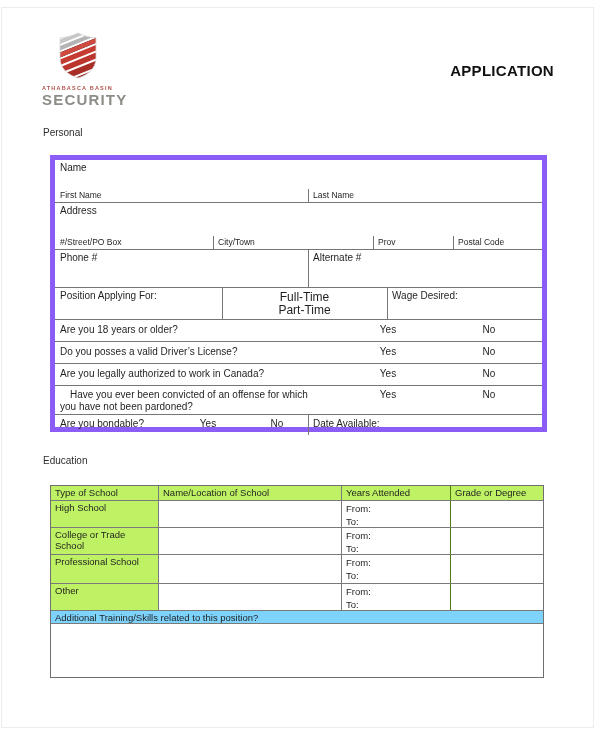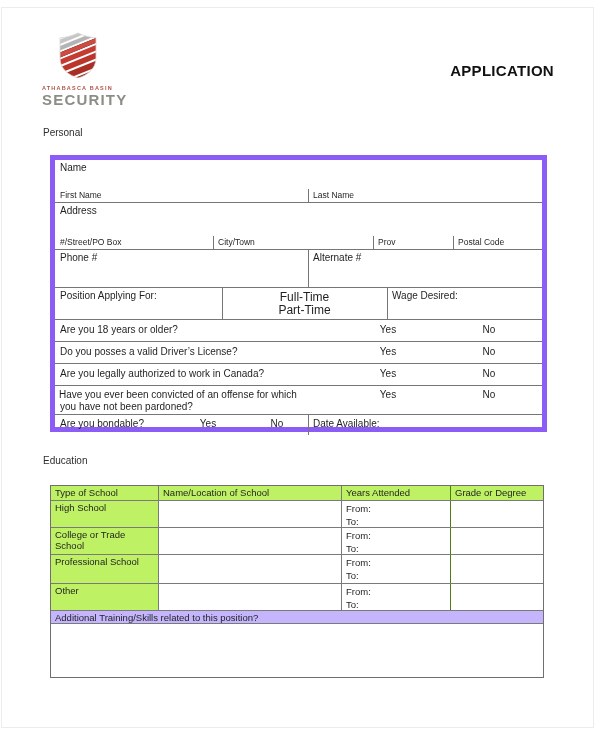--- a/index.html
+++ b/index.html
@@ -36,21 +36,21 @@
   .r-q2{top:182px;height:22px;}
   .r-q3{top:204px;height:22px;}
   .r-q4{top:226px;height:29px;}
   .r-bond{top:255px;height:20px;border-bottom:none;}
 
   .cell-label{position:absolute;left:5px;top:2px;}
   .sub{position:absolute;bottom:2px;font-size:8.5px;color:#262626;white-space:nowrap;}
   .tick{position:absolute;bottom:0;width:1px;height:13px;background:#767676;}
   .vline{position:absolute;top:0;bottom:0;width:1px;background:#767676;}
   .qtext{position:absolute;left:5px;top:4px;white-space:nowrap;}
-  .qtext2a{position:absolute;left:4px;top:3px;white-space:nowrap;}
+  .qtext2a{position:absolute;left:15px;top:3px;white-space:nowrap;}
   .qtext2b{position:absolute;left:5px;top:15px;white-space:nowrap;}
   .yn{position:absolute;top:4px;width:40px;text-align:center;}
   .yn-yes{left:313px;}
   .yn-no{left:414px;}
   .r-q4 .yn{top:3px;}
   .opt{position:absolute;left:167px;width:165px;text-align:center;font-size:12px;}
   .opt-full{top:2px;}
   .opt-part{top:15px;}
   .wage-label{position:absolute;left:337px;top:2px;}
   .bond-label{position:absolute;left:5px;top:3px;}
@@ -72,21 +72,21 @@
   .e-add{top:125px;height:13px;}
   .e-empty{top:138px;height:53px;border-bottom:none;}
   .ecell{position:absolute;top:0;bottom:0;box-sizing:border-box;padding:1px 4px;overflow:hidden;}
   .c1{left:0;width:108px;border-right:1px solid #7a7a7a;}
   .c2{left:108px;width:183px;border-right:1px solid #7a7a7a;}
   .c3{left:291px;width:109px;border-right:1px solid #4d7c0f;}
   .c4{left:400px;width:92px;}
   .shade{background:#bef264;}
   .fromto span{display:block;line-height:13px;}
   .add-cell{position:absolute;left:0;right:0;top:0;bottom:0;box-sizing:border-box;
-            padding:1px 4px;background:#c4b5fd;}
+            padding:1px 4px;background:#7dd3fc;}
 </style>
 </head>
 <body>
 
 <div class="page">
   <div class="page-edge"></div>
 
   <svg class="shield" width="38" height="47" viewBox="0 0 38 47" xmlns="http://www.w3.org/2000/svg">
     <defs>
       <clipPath id="shieldClip">

